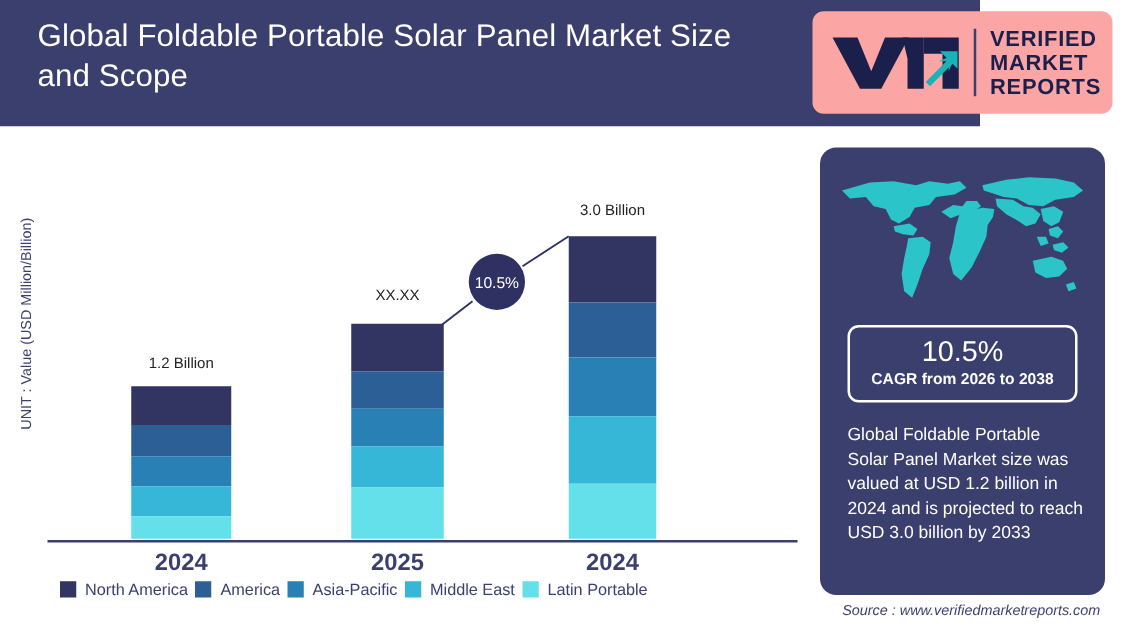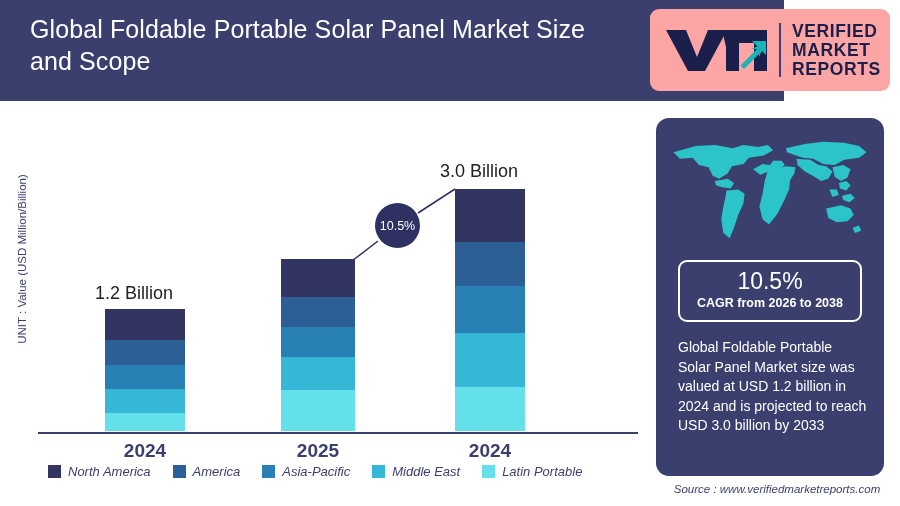--- a/index.html
+++ b/index.html
@@ -88,21 +88,22 @@
   .bar {
     position: absolute;
     bottom: 75px;
     display: flex;
     flex-direction: column;
   }
   .seg { width: 100%; }
 
   .bar-value {
     position: absolute;
-    font-size: 18px;
+    text-align: center;
+    font-size: 12px;
     color: #222222;
     white-space: nowrap;
   }
   .x-label {
     position: absolute;
     top: 339px;
     text-align: center;
     font-size: 19px;
     font-weight: 700;
     color: #3b3f6e;
@@ -122,22 +123,21 @@
     align-items: center;
     justify-content: center;
   }
 
   
   #legend {
     position: absolute;
     left: 48px; top: 464px;
     display: flex;
     align-items: center;
-    gap: 22px;
-    font-style: italic;
+    gap: 6px;
   }
   .legend-item { display: flex; align-items: center; gap: 7px; }
   .legend-swatch { width: 13px; height: 13px; flex: none; }
   .legend-label { font-size: 13px; color: #3b3f6e; white-space: nowrap; }
 
   
   #right-card {
     position: absolute;
     left: 656px; top: 118px;
     width: 228px; height: 358px;
@@ -226,20 +226,21 @@
     </div>
   <div class="bar" id="bar-2033" style="left:455px; width:70px; height:242px;">
       <div class="seg" style="background: rgb(50, 52, 97); height: 22%;"></div>
       <div class="seg" style="background: rgb(44, 95, 150); height: 18%;"></div>
       <div class="seg" style="background: rgb(40, 128, 181); height: 19.3333%;"></div>
       <div class="seg" style="background: rgb(54, 183, 216); height: 22.6667%;"></div>
       <div class="seg" style="background: rgb(99, 224, 234); height: 18%;"></div>
     </div>
 
   <div class="bar-value" id="val-2024" style="left:95px; top:182px; width:100px;">1.2 Billion</div>
+  <div class="bar-value" id="val-2025" style="left:268px; top:128px; width:100px;">XX.XX</div>
   <div class="bar-value" id="val-2033" style="left:440px; top:60px; width:100px;">3.0 Billion</div>
 
   <div id="cagr-bubble">10.5%</div>
 
   <div class="x-label" style="left:105px; width:80px;">2024</div>
   <div class="x-label" style="left:281px; width:74px;">2025</div>
   <div class="x-label" style="left:455px; width:70px;">2024</div>
 </div>
 
 <div id="legend">

